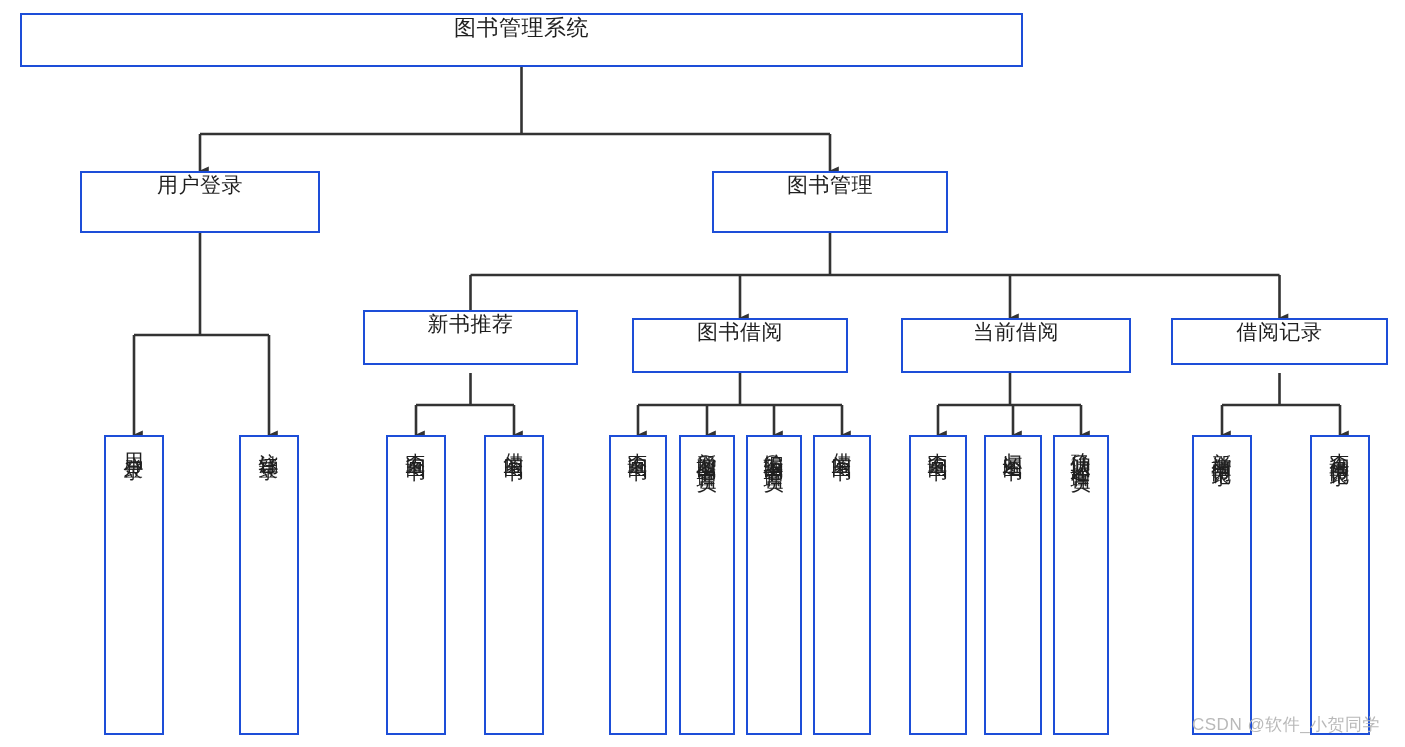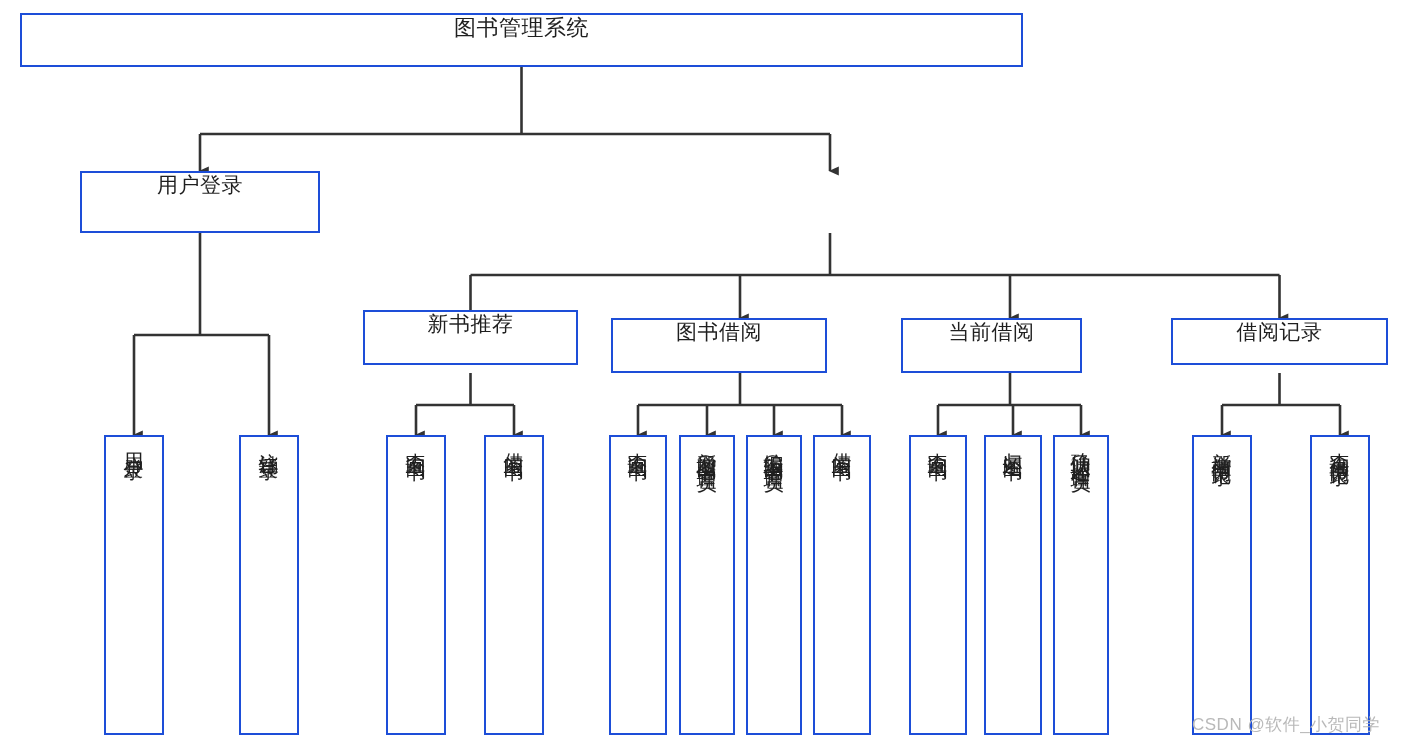--- a/index.html
+++ b/index.html
@@ -114,30 +114,33 @@
   </svg>
 
   <div class="node root" style="left:20px;top:13px;width:1003px;height:54px;">
     <span class="label">图书管理系统</span>
   </div>
 
   <div class="node" style="left:80px;top:171px;width:240px;height:62px;">
     <span class="label">用户登录</span>
   </div>
 
+  <div class="node" style="left:712px;top:171px;width:236px;height:62px;">
+    <span class="label">图书管理</span>
+  </div>
 
   <div class="node" style="left:363px;top:310px;width:215px;height:55px;">
     <span class="label">新书推荐</span>
   </div>
 
-  <div class="node" style="left:611px;top:318px;width:216px;height:55px;">
+  <div class="node" style="left:632px;top:318px;width:216px;height:55px;">
     <span class="label">图书借阅</span>
   </div>
 
-  <div class="node" style="left:901px;top:318px;width:181px;height:55px;">
+  <div class="node" style="left:901px;top:318px;width:230px;height:55px;">
     <span class="label">当前借阅</span>
   </div>
 
   <div class="node" style="left:1171px;top:318px;width:217px;height:47px;">
     <span class="label">借阅记录</span>
   </div>
 
   <div class="node vertical" style="left:104px;top:435px;width:60px;height:300px;">
     <span class="label">用户登录</span>
   </div>

